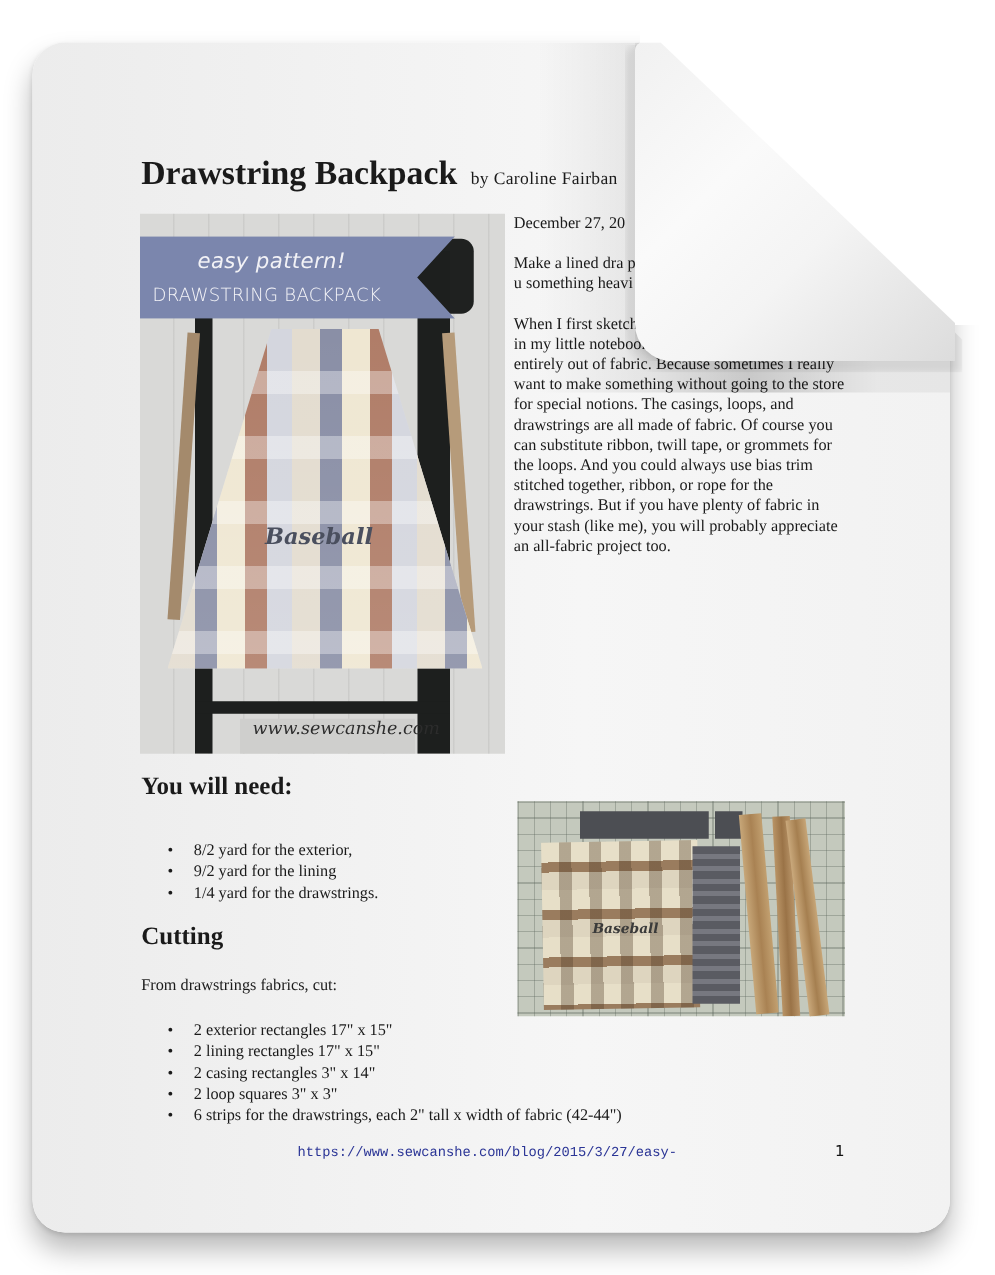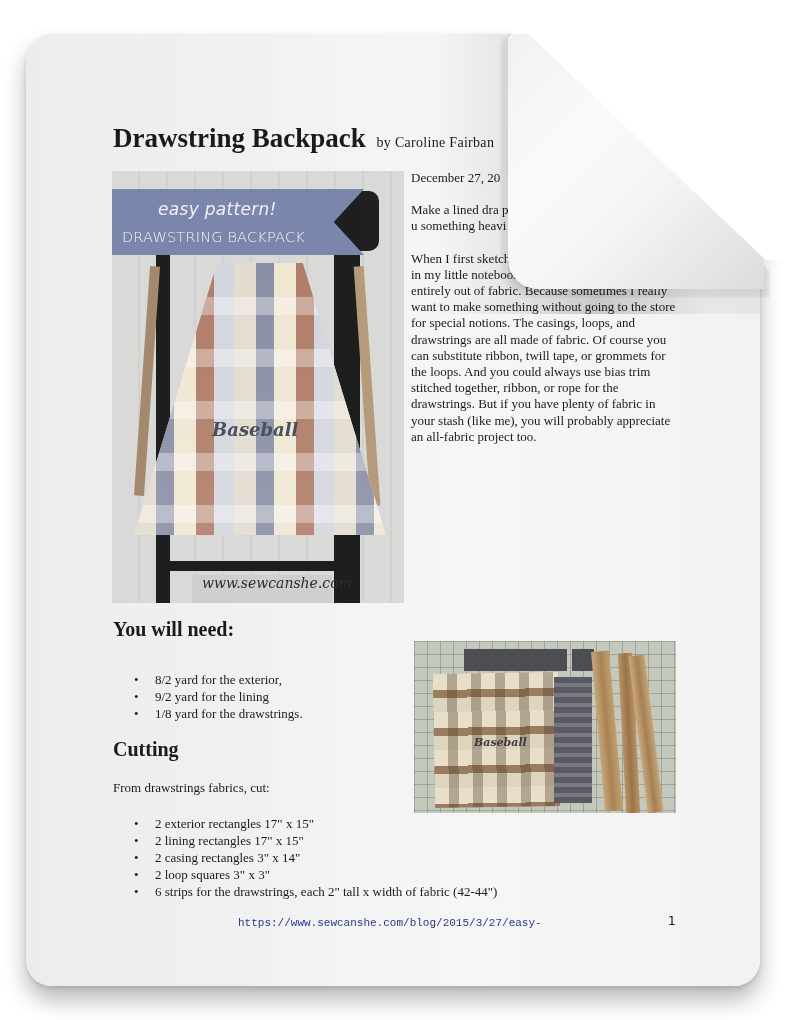--- a/index.html
+++ b/index.html
@@ -186,21 +186,21 @@
   <div class="right-col serif">
     <p class="date">December 27, 20</p>
     <p>Make a lined dra project is perfect cotton is what I u something heavi</p>
     <p>When I first sketched these drawstring backpacks in my little notebook, I wanted to design them entirely out of fabric. Because sometimes I really want to make something without going to the store for special notions. The casings, loops, and drawstrings are all made of fabric. Of course you can substitute ribbon, twill tape, or grommets for the loops. And you could always use bias trim stitched together, ribbon, or rope for the drawstrings. But if you have plenty of fabric in your stash (like me), you will probably appreciate an all-fabric project too.</p>
   </div>
 
   <div class="h2 serif" style="top:584px;">You will need:</div>
   <ul class="list serif" style="top:637px;">
     <li>8/2 yard for the exterior,</li>
     <li>9/2 yard for the lining</li>
-    <li>1/8 yard for the drawstrings.</li>
+    <li>1/4 yard for the drawstrings.</li>
   </ul>
 
   <div class="h2 serif" style="top:704px;">Cutting</div>
   <div class="para serif" style="top:746px;">From drawstrings fabrics, cut:</div>
   <ul class="list serif" style="top:781px;">
     <li>2 exterior rectangles 17" x 15"</li>
     <li>2 lining rectangles 17" x 15"</li>
     <li>2 casing rectangles 3" x 14"</li>
     <li>2 loop squares 3" x 3"</li>
     <li>6 strips for the drawstrings, each 2" tall x width of fabric (42-44")</li>

